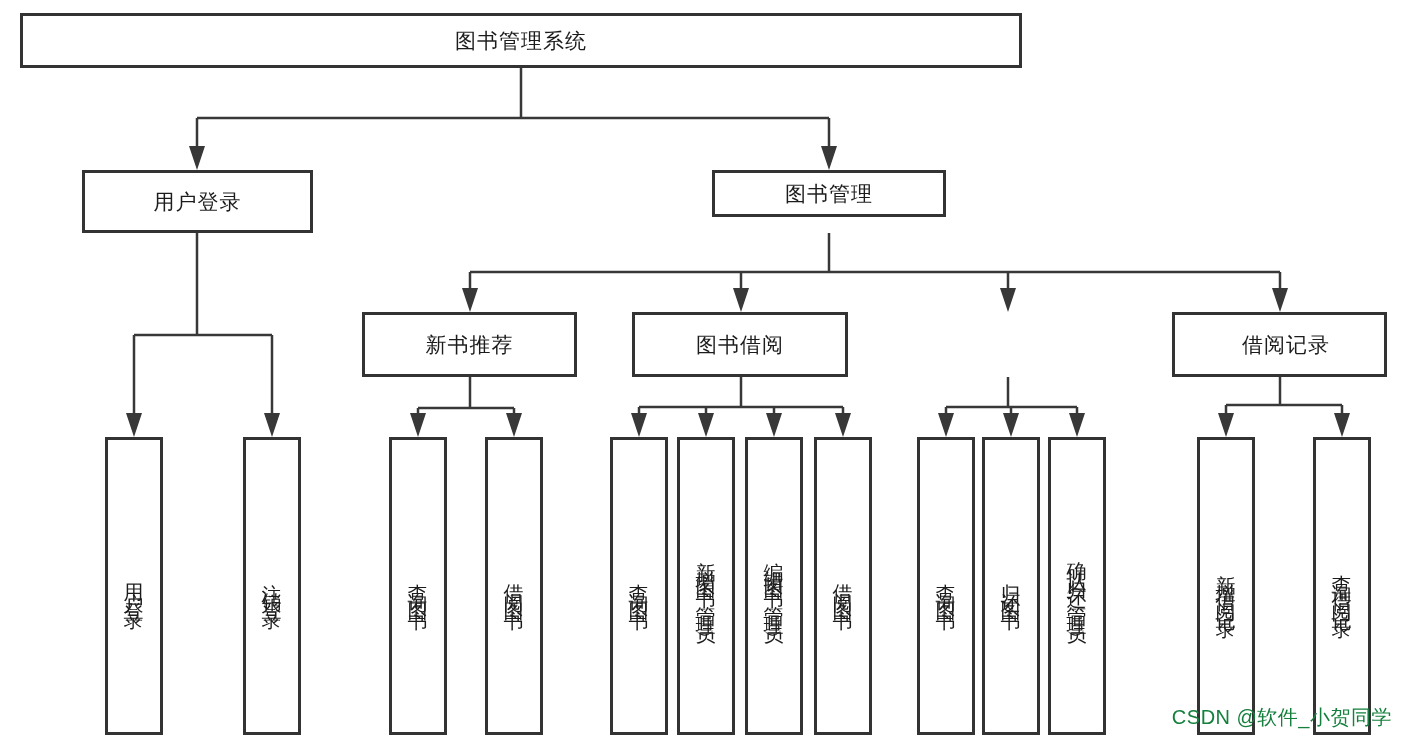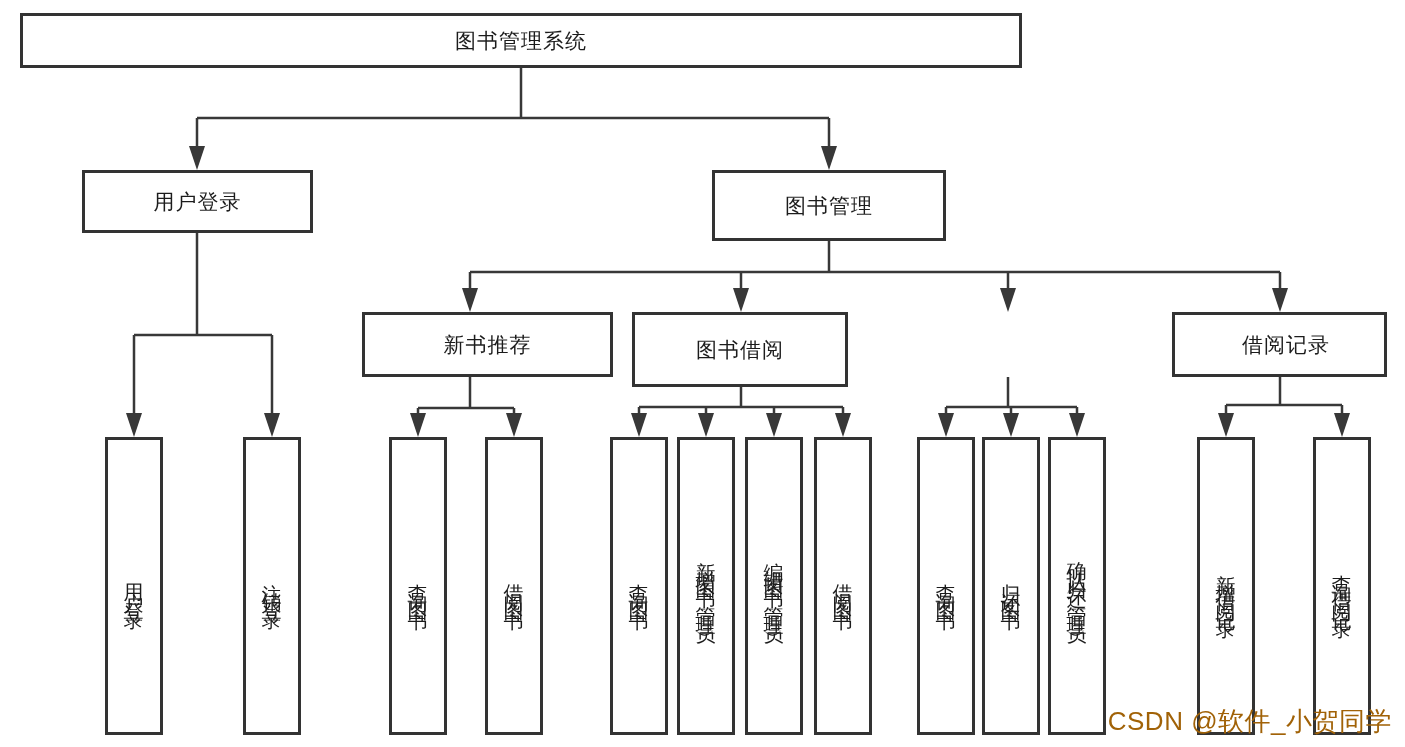--- a/index.html
+++ b/index.html
@@ -41,23 +41,23 @@
     text-orientation: mixed;
     font-size: 20px;
     letter-spacing: 9px;
     line-height: 1;
     white-space: nowrap;
   }
   .watermark {
     position: absolute;
     right: 13px;
     top: 704px;
-    font-size: 26px;
+    font-size: 20px;
     letter-spacing: 0.5px;
-    color: #a16207;
+    color: #15803d;
     white-space: nowrap;
     z-index: 5;
   }
 </style>
 </head>
 <body>
 
 <div class="canvas">
 
   <svg class="connectors" width="1405" height="747" viewBox="0 0 1405 747">
@@ -119,28 +119,28 @@
     "></path>
   </svg>
 
   <div class="node" style="left:20px; top:13px; width:1002px; height:55px;">
     <span class="hlabel">图书管理系统</span>
   </div>
 
   <div class="node" style="left:82px; top:170px; width:231px; height:63px;">
     <span class="hlabel">用户登录</span>
   </div>
-  <div class="node" style="left:712px; top:170px; width:234px; height:71px;">
+  <div class="node" style="left:712px; top:170px; width:234px; height:47px;">
     <span class="hlabel">图书管理</span>
   </div>
 
-  <div class="node" style="left:362px; top:312px; width:251px; height:65px;">
+  <div class="node" style="left:362px; top:312px; width:215px; height:65px;">
     <span class="hlabel">新书推荐</span>
   </div>
-  <div class="node" style="left:632px; top:312px; width:216px; height:75px;">
+  <div class="node" style="left:632px; top:312px; width:216px; height:65px;">
     <span class="hlabel">图书借阅</span>
   </div>
   <div class="node" style="left:1172px; top:312px; width:215px; height:65px;padding-left:13px;">
     <span class="hlabel">借阅记录</span>
   </div>
 
   <div class="node" style="left:105px; top:437px; width:58px; height:298px;">
     <span class="vlabel">用户登录</span>
   </div>
   <div class="node" style="left:243px; top:437px; width:58px; height:298px;">

